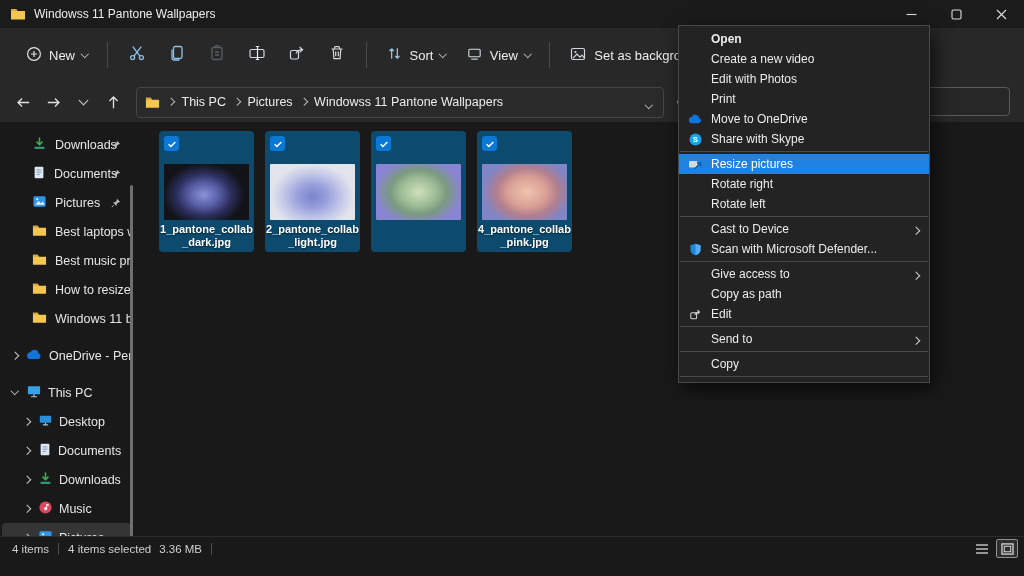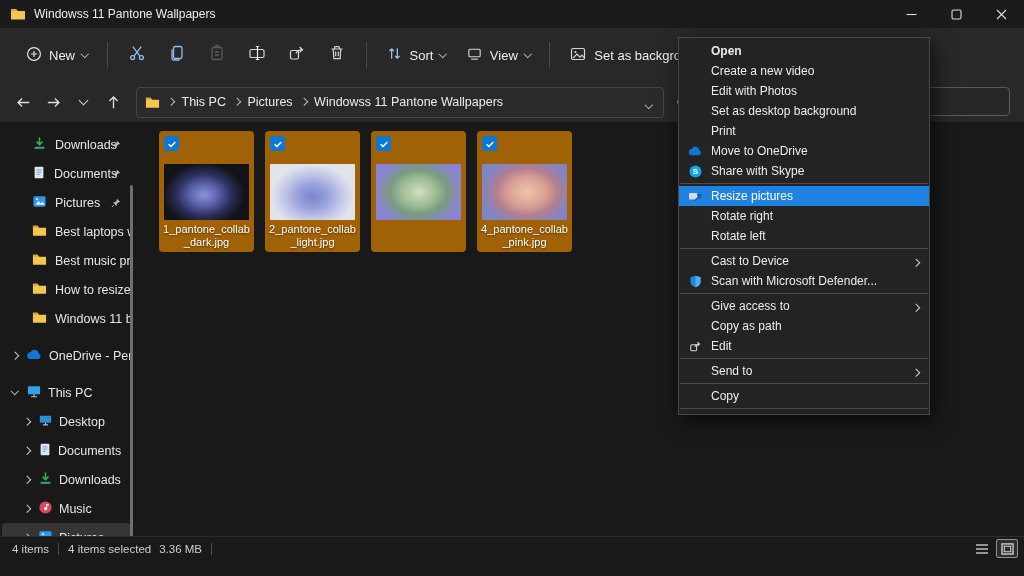--- a/index.html
+++ b/index.html
@@ -44,39 +44,39 @@
   .row-root{padding-left:8px;gap:6px;}
   .row-child{padding-left:20px;gap:6px;}
   .side-gap{height:8px;}
   .side-chev{width:10px;display:flex;justify-content:center;color:#c4c4c4;flex:none;}
   .side-label{white-space:nowrap;overflow:hidden;}
   .side-pin{position:absolute;right:10px;top:9px;}
   .side-scrollbar{position:absolute;right:0;top:63px;width:3px;height:367px;background:#6f6f6f;border-radius:2px;}
 
   
   .filegrid{padding:9px 0 0 26px;display:flex;gap:11px;align-items:flex-start;}
-  .tile{width:95px;height:121px;background:#a16207;border-radius:4px;position:relative;padding-top:33px;box-sizing:border-box;flex:none;}
+  .tile{width:95px;height:121px;background:#0c4a6e;border-radius:4px;position:relative;padding-top:33px;box-sizing:border-box;flex:none;font-weight:bold;}
   .tile-check{position:absolute;top:5px;left:5px;width:15px;height:15px;background:#0a78d4;border-radius:3px;display:flex;align-items:center;justify-content:center;}
   .thumb{width:85px;height:56px;margin:0 auto;border-radius:1px;}
   .thumb.dark{background:radial-gradient(ellipse 58% 68% at 47% 55%, #8b93d8 0%, #5a5fa8 30%, #2c2f5e 55%, #121318 82%) #131316;}
   .thumb.light{background:radial-gradient(ellipse 55% 65% at 50% 58%, #7b84cc 0%, #98a0dc 32%, #c3c7e8 62%, #e2e4ec 88%) #e4e6ea;}
   .thumb.fresh{background:radial-gradient(ellipse 58% 68% at 50% 50%, #cfe0bc 0%, #9fbd96 35%, #7a9a80 58%, #8a84d4 88%) #8d87d8;}
   .thumb.pink{background:radial-gradient(ellipse 58% 68% at 53% 50%, #f0c5ae 0%, #d89e94 40%, #b27f8e 62%, #7f85c6 90%) #8287c9;}
   .tile-name{margin-top:3px;text-align:center;font-size:11px;line-height:13px;color:#fff;text-shadow:0 1px 2px rgba(0,0,0,.55);}
 
   
   .statusbar{position:absolute;left:0;right:0;bottom:16px;height:24px;background:#191919;border-top:1px solid #2c2c2c;display:flex;align-items:center;padding-left:12px;font-size:11.5px;color:#cfcfcf;box-sizing:border-box;}
   .sb-div{width:1px;height:12px;background:#4d4d4d;margin:0 9px;}
   .sb-size{margin-left:8px;}
   .sb-right{position:absolute;right:6px;top:2px;display:flex;gap:3px;}
   .sv-btn{width:22px;height:19px;display:flex;align-items:center;justify-content:center;border-radius:2px;border:1px solid transparent;box-sizing:border-box;}
   .sv-btn.sel{border-color:#909090;background:#2e2e2e;}
 
   
-  .contextmenu{position:absolute;left:678px;top:25px;width:252px;background:#232323;border:1px solid #484848;box-shadow:4px 6px 18px rgba(0,0,0,.65);z-index:20;padding:3px 0;box-sizing:border-box;margin-top:12px;}
+  .contextmenu{position:absolute;left:678px;top:25px;width:252px;background:#232323;border:1px solid #484848;box-shadow:4px 6px 18px rgba(0,0,0,.65);z-index:20;padding:3px 0;box-sizing:border-box;}
   .menu-item{height:20px;display:flex;align-items:center;font-size:12px;color:#ececec;position:relative;}
   .mi-gutter{width:32px;display:flex;align-items:center;justify-content:center;flex:none;}
   .menu-item.bold{font-weight:bold;}
   .menu-item.hl{background:#2082e0;color:#fff;}
   .mi-sub{position:absolute;right:11px;color:#cfcfcf;}
   .menu-sep{height:1px;background:#4a4a4a;margin:2px 1px;}
 </style>
 </head>
 <body>
 
@@ -460,24 +460,20 @@
     <div class="menu-item">
         <span class="mi-gutter"></span>
         <span>Create a new video</span>
       </div>
     <div class="menu-item">
         <span class="mi-gutter"></span>
         <span>Edit with Photos</span>
       </div>
     <div class="menu-item">
         <span class="mi-gutter"></span>
-        <span>Set as desktop background</span>
-      </div>
-    <div class="menu-item">
-        <span class="mi-gutter"></span>
         <span>Print</span>
       </div>
     <div class="menu-item">
       <span class="mi-gutter">
           <svg width="15" height="10" viewBox="0 0 18 12">
             <path d="M5 11a3.7 3.7 0 0 1-.5-7.4A4.7 4.7 0 0 1 13.5 5 3.1 3.1 0 0 1 13 11z" fill="#1273d8"></path>
           </svg>
         </span>
       <span>Move to OneDrive</span>
     </div>

